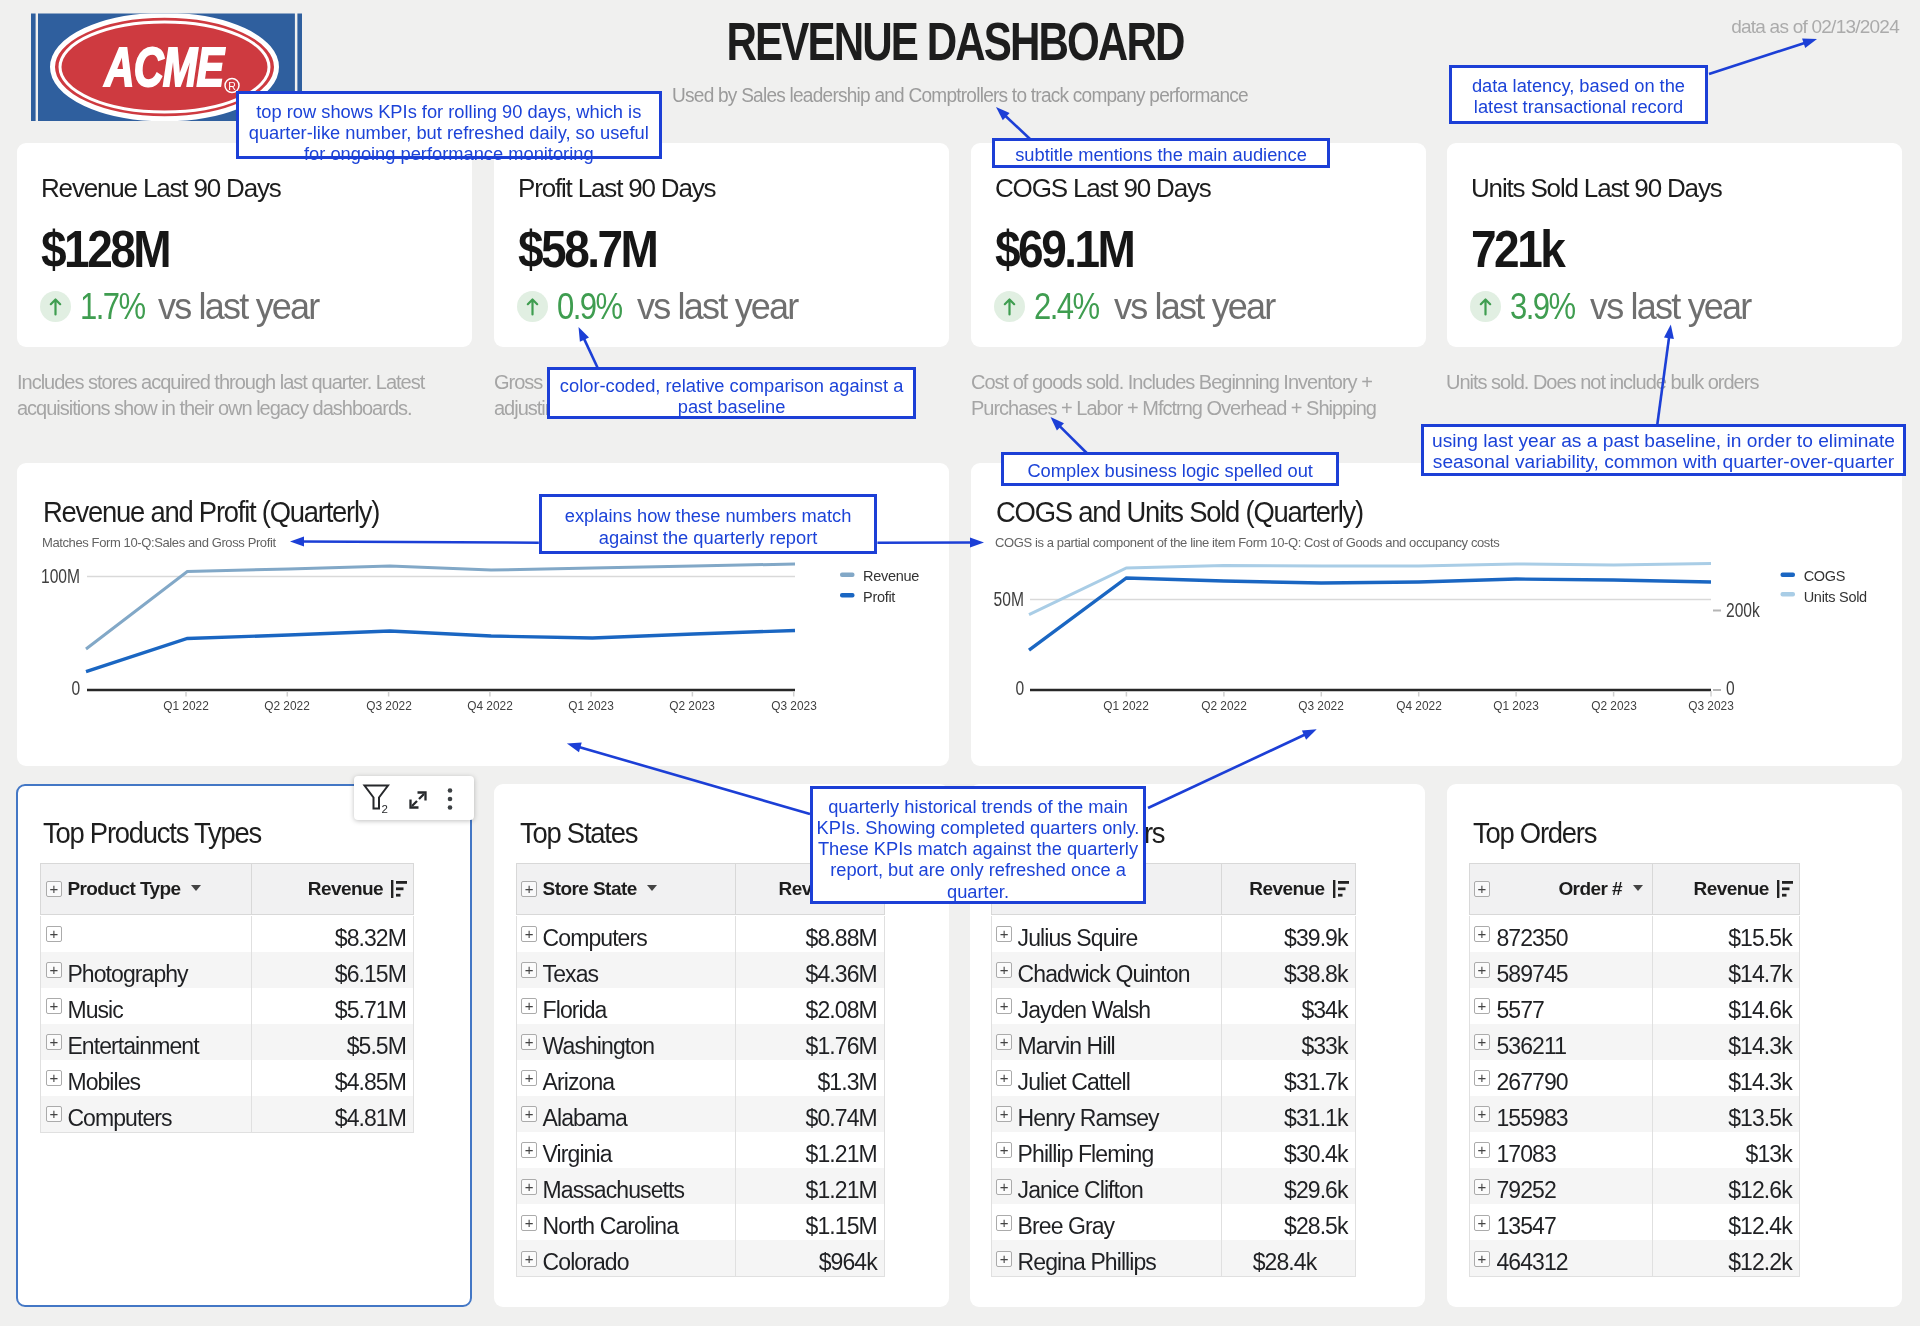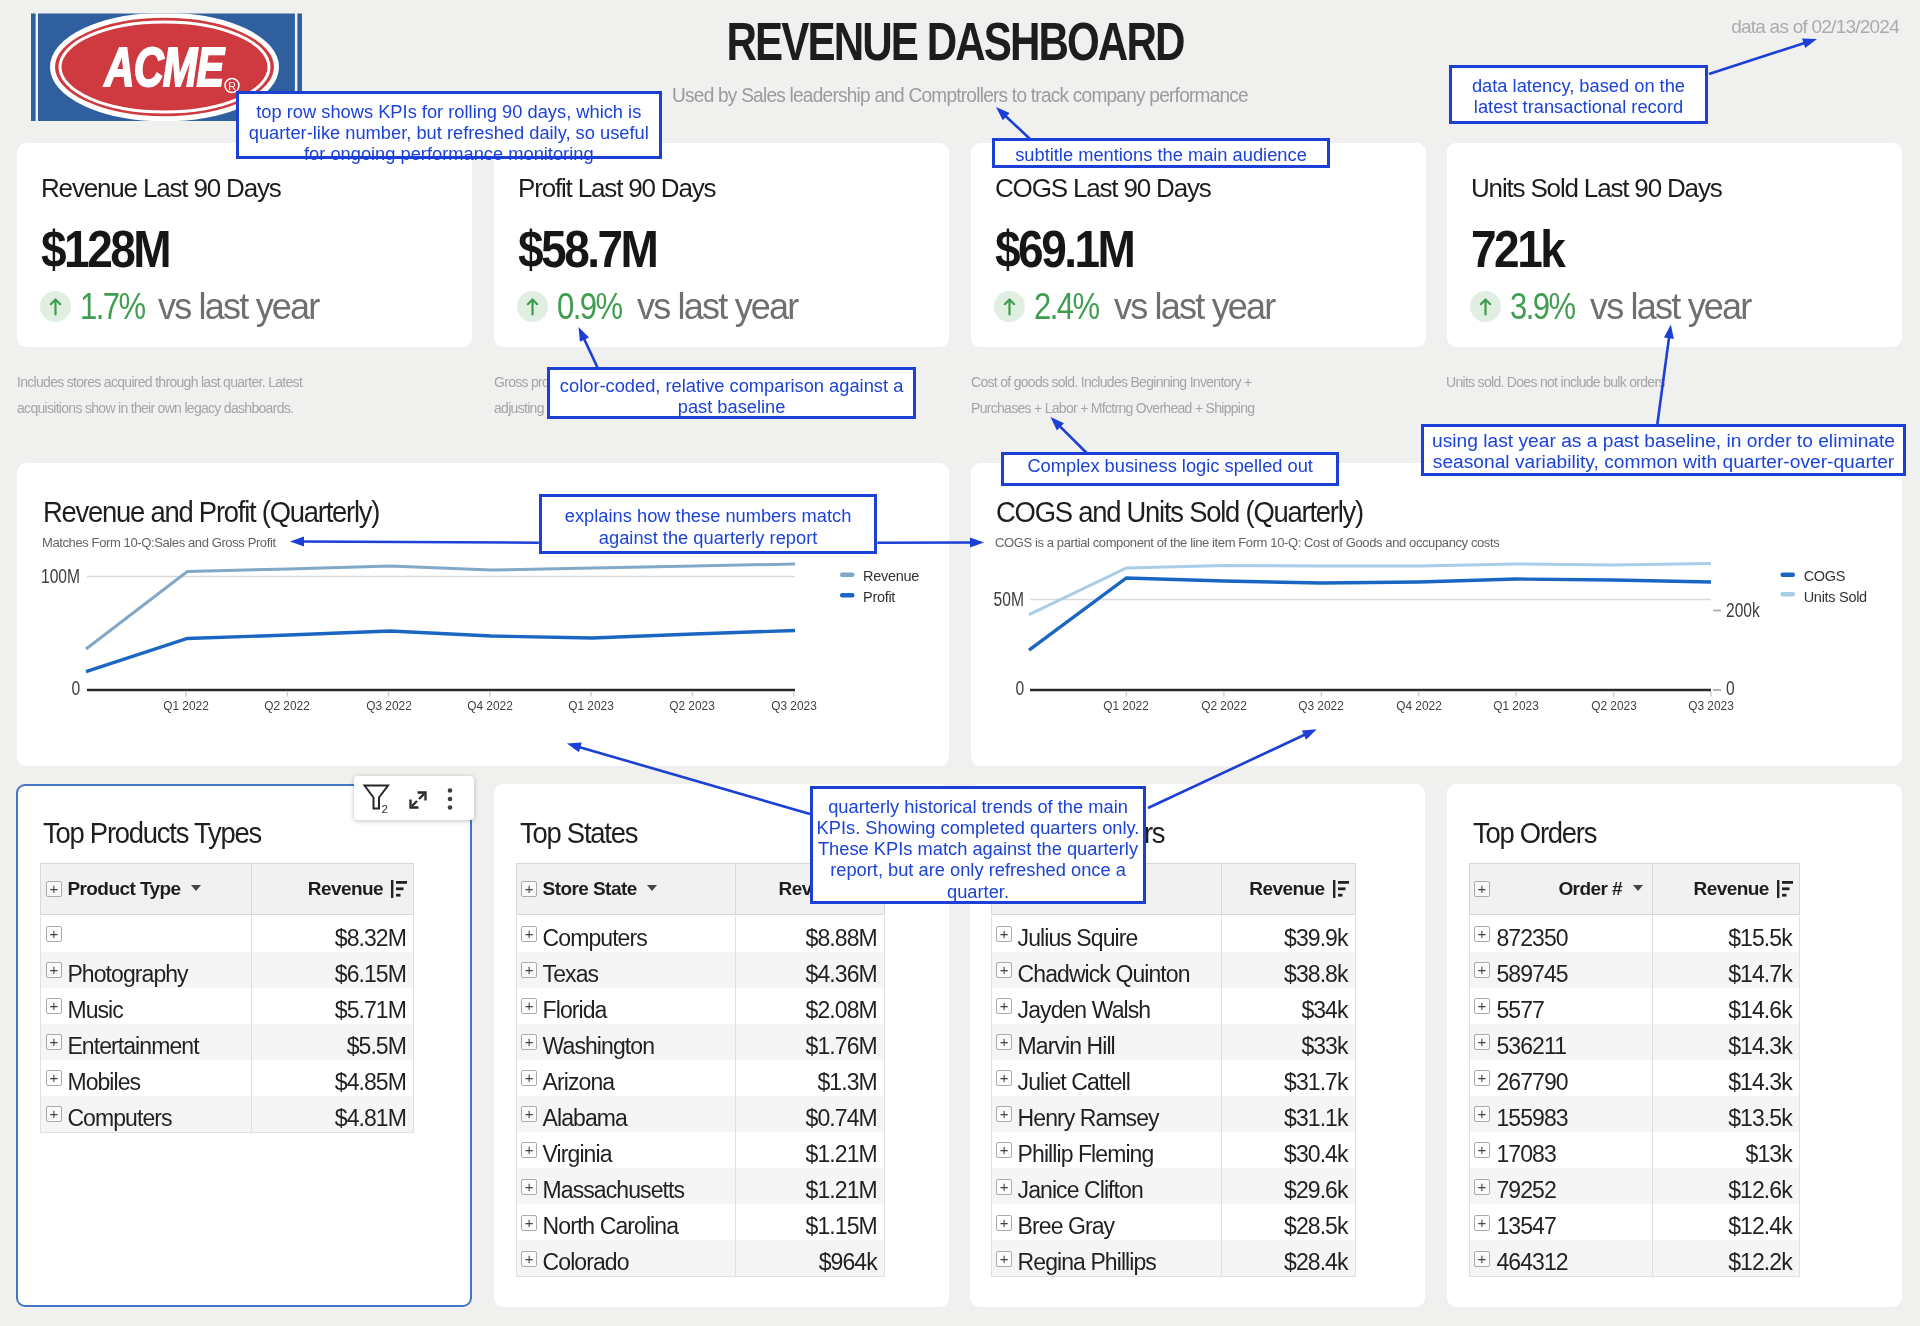--- a/index.html
+++ b/index.html
@@ -5,21 +5,21 @@
   html,body{margin:0;padding:0;}
   .page{position:relative;width:1920px;height:1326px;background:#f0f0ef;
         font-family:"Liberation Sans",sans-serif;overflow:hidden;}
   .abs{position:absolute;}
   .card{position:absolute;background:#fff;border-radius:9px;}
   .kpi-title{font-size:26px;color:#1d1d1d;letter-spacing:-0.045em;}
   .kpi-value{font-size:52px;font-weight:bold;color:#161616;letter-spacing:-0.055em;transform:scaleX(0.885);transform-origin:0 0;white-space:nowrap;}
   .kpi-circ{position:absolute;width:31px;height:31px;border-radius:50%;background:#e1efe2;}
   .kpi-pct{font-size:36.5px;color:#3f9d50;letter-spacing:-0.05em;transform:scaleX(0.85);transform-origin:0 0;}
   .kpi-vs{font-size:36px;color:#6f6f6f;letter-spacing:-0.05em;}
-  .desc{font-size:14px;line-height:26px;color:#a5a5a5;letter-spacing:-0.05em;}
+  .desc{font-size:20px;line-height:26px;color:#a5a5a5;letter-spacing:-0.05em;}
   .ptitle{font-size:29px;color:#1e1e1e;letter-spacing:-0.045em;transform:scaleX(0.945);transform-origin:0 0;white-space:nowrap;}
   .pcap{font-size:13px;color:#636363;letter-spacing:-0.03em;}
   .axlab{position:absolute;font-size:20px;color:#3f3f3f;letter-spacing:0;transform:scaleX(0.78);transform-origin:100% 50%;}
   .axlabr{position:absolute;font-size:20px;color:#3f3f3f;letter-spacing:0;transform:scaleX(0.78);transform-origin:0 50%;}
   .axlabx{position:absolute;font-size:13.5px;color:#3f3f3f;letter-spacing:0;transform:translateX(-50%) scaleX(0.88);}
   .leglab{position:absolute;font-size:14.5px;color:#333;letter-spacing:-0.02em;}
   .thead-cell{position:absolute;background:#f1f1f2;border:1px solid #d8d8d8;box-sizing:border-box;}
   .trow{position:absolute;box-sizing:border-box;border:1px solid #e0e0e0;border-top:none;}
   .plus{position:absolute;width:16px;height:16px;border:1px solid #ababab;border-radius:2px;
         box-sizing:border-box;color:#444;font-size:15px;line-height:13px;text-align:center;background:rgba(255,255,255,.6);}
@@ -303,21 +303,21 @@
 <div class="cell-val" style="left:1221.4px;width:126.19999999999982px;top:1177.03px;">$29.6k</div>
 <div class="trow" style="left:990.6px;top:1204.06px;width:231.80000000000007px;height:37.07px;background:#ffffff;"></div>
 <div class="trow" style="left:1221.4px;top:1204.06px;width:134.19999999999982px;height:37.07px;background:#ffffff;"></div>
 <div class="plus" style="left:996.1px;top:1214.595px;">+</div>
 <div class="cell-name" style="left:1017.6px;top:1213.10px;">Bree Gray</div>
 <div class="cell-val" style="left:1221.4px;width:126.19999999999982px;top:1213.10px;">$28.5k</div>
 <div class="trow" style="left:990.6px;top:1240.1299999999999px;width:231.80000000000007px;height:37.07px;background:#f5f5f5;"></div>
 <div class="trow" style="left:1221.4px;top:1240.1299999999999px;width:134.19999999999982px;height:37.07px;background:#f5f5f5;"></div>
 <div class="plus" style="left:996.1px;top:1250.665px;">+</div>
 <div class="cell-name" style="left:1017.6px;top:1249.16px;">Regina Phillips</div>
-<div class="cell-val" style="left:1221.4px;width:126.19999999999982px;top:1249.16px;">$28.4k</div>
+<div class="cell-val" style="left:1221.4px;width:126.19999999999982px;top:1249.16px;text-align:center;">$28.4k</div>
 <div class="thead-cell" style="left:1468.5px;top:863.3px;width:184.20000000000005px;height:52.2px;"></div>
 <div class="thead-cell" style="left:1651.7px;top:863.3px;width:148.0999999999999px;height:52.2px;"></div>
 <div class="plus" style="left:1474.0px;top:881.4px;">+</div>
 <div class="hlab" style="left:1468.5px;width:174.2px;top:877.9px;text-align:right;">Order # <span class="caret" style="margin-left:6px;margin-top:-4px;"></span></div>
 <div class="hlab" style="left:1651.7px;width:117.09999999999991px;top:877.9px;text-align:right;">Revenue</div>
 <svg class="abs" style="left:1776.8px;top:879.4px;" width="17" height="20" viewBox="0 0 17 20">
 <line x1="1.2" y1="1" x2="1.2" y2="19" stroke="#222" stroke-width="2.4"></line>
 <line x1="5" y1="3.4" x2="16" y2="3.4" stroke="#222" stroke-width="2.8"></line>
 <line x1="5" y1="9.8" x2="12.5" y2="9.8" stroke="#222" stroke-width="2.8"></line>
 <line x1="5" y1="16.2" x2="9.5" y2="16.2" stroke="#222" stroke-width="2.8"></line>
@@ -446,18 +446,18 @@
       <circle cx="96" cy="14.5" r="2.3"></circle>
         <circle cx="96" cy="23" r="2.3"></circle>
         <circle cx="96" cy="31.5" r="2.3"></circle>
     </g>
   </svg>
 
   <div class="ann" style="left:235.6px;top:90.8px;width:426.4px;height:68px;padding-top:7px;">top row shows KPIs for rolling 90 days, which is<br>quarter-like number, but refreshed daily, so useful<br>for ongoing performance monitoring</div>
   <div class="ann" style="left:992px;top:138px;width:338px;height:29.5px;padding-top:3px;">subtitle mentions the main audience</div>
   <div class="ann" style="left:1449px;top:65px;width:259px;height:59px;padding-top:7px;">data latency, based on the<br>latest transactional record</div>
   <div class="ann" style="left:546.7px;top:367px;width:369.8px;height:52.2px;padding-top:5px;">color-coded, relative comparison against a<br>past baseline</div>
-  <div class="ann" style="left:1001.2px;top:452.3px;width:338px;height:33.9px;">Complex business logic spelled out</div>
+  <div class="ann" style="left:1001.2px;top:452.3px;width:338px;height:33.9px;padding-top:5px;">Complex business logic spelled out</div>
   <div class="ann" style="left:1421.1px;top:424.1px;width:484.9px;height:51.9px;padding-top:3px;font-size:19.2px;">using last year as a past baseline, in order to eliminate<br>seasonal variability, common with quarter-over-quarter</div>
   <div class="ann" style="left:538.8px;top:494.3px;width:338.6px;height:59.4px;padding-top:8px;">explains how these numbers match<br>against the quarterly report</div>
   <div class="ann" style="left:810px;top:785.5px;width:336px;height:118.5px;padding-top:7px;">quarterly historical trends of the main<br>KPIs. Showing completed quarters only.<br>These KPIs match against the quarterly<br>report, but are only refreshed once a<br>quarter.</div>
 
 </div>
 
 </body></html>

